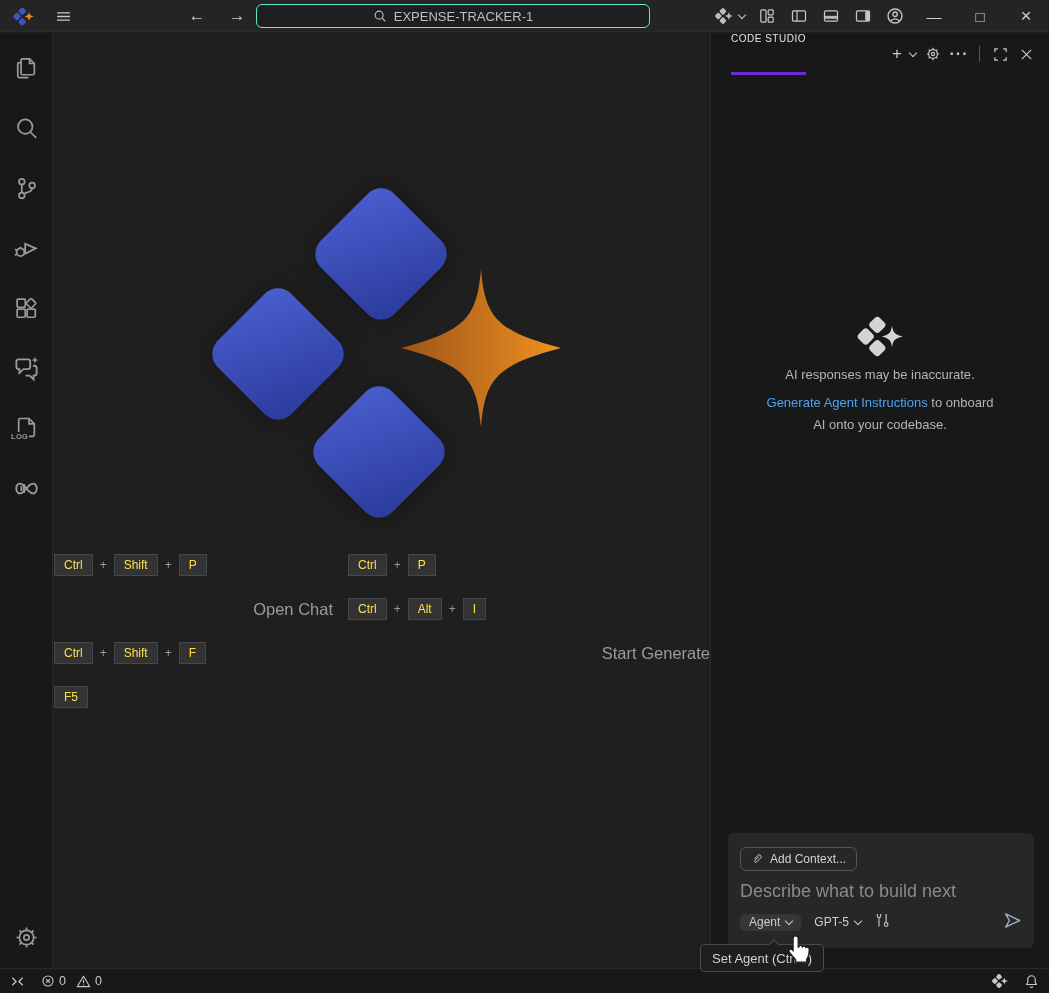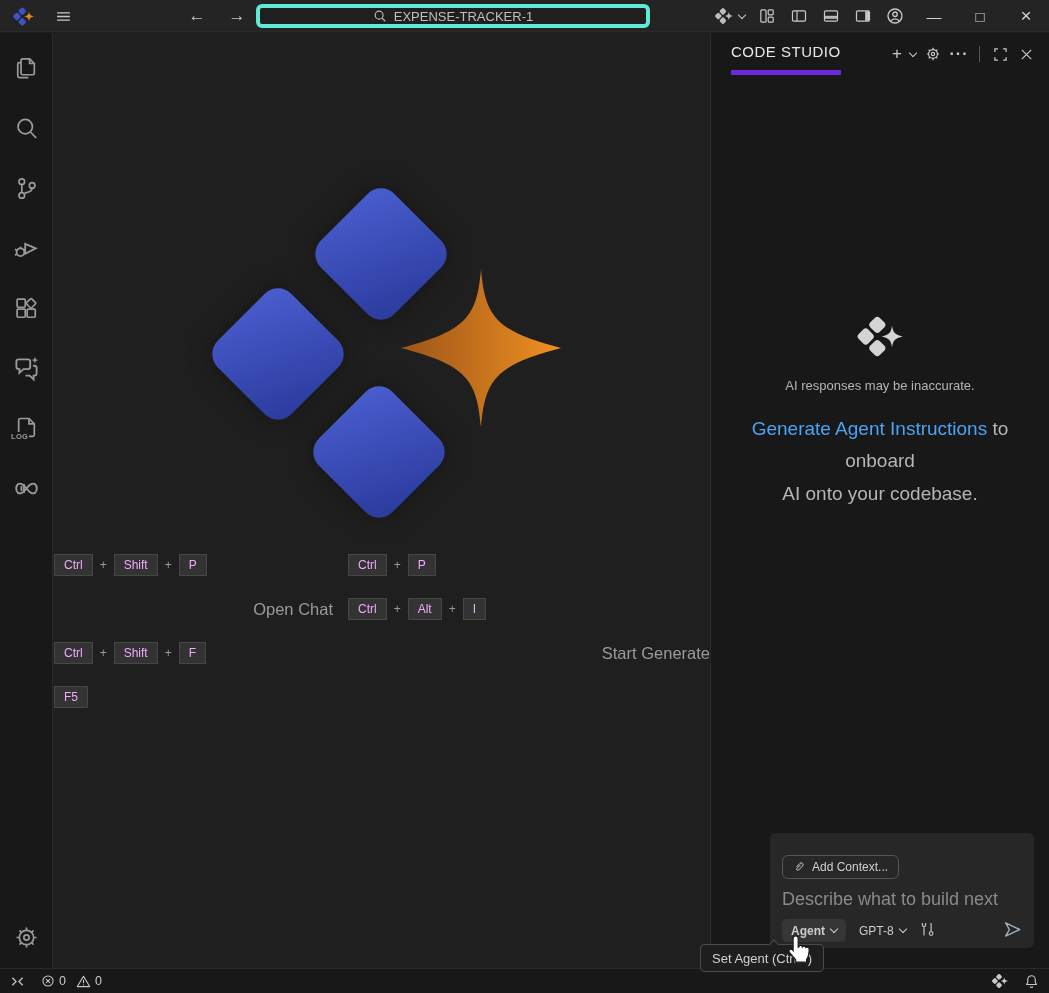--- a/index.html
+++ b/index.html
@@ -16,21 +16,21 @@
   
   .titlebar { position:absolute; left:0; top:0; right:0; height:32px; background:#242424;
               border-bottom:1px solid #2b2b2b; z-index:5; }
   .tb-left { position:absolute; left:12px; top:0; height:32px; display:flex; align-items:center; gap:20px; }
   .tb-btn { height:32px; display:flex; align-items:center; justify-content:center; color:#c8c8c8;
             background:none; border:none; cursor:pointer; }
   .nav-arrows { position:absolute; left:186px; top:0; height:32px; display:flex; align-items:center; gap:18px;
                 font-size:17px; color:#c2c2c2; }
   .nav-arrows .tb-btn { font-size:17px; width:22px; }
   .searchbox { position:absolute; left:256px; top:4px; width:394px; height:24px;
-               background:#1f1f1f; border:4px solid #5eead4; border-radius:6px;
+               background:#1f1f1f; border:1px solid #5eead4; border-radius:6px;
                display:flex; align-items:center; justify-content:center; gap:7px;
                font-size:13px; color:#bfbfbf; cursor:pointer; }
   .tb-right { position:absolute; right:0; top:0; height:32px; display:flex; align-items:center; }
   .tb-icon { width:32px; }
   .chev { width:6px; height:6px; border-right:1.4px solid currentColor; border-bottom:1.4px solid currentColor;
           transform:rotate(45deg); margin-top:-3px; display:inline-block; }
   .win-btn { width:46px; font-size:15px; color:#cfcfcf; }
   .win-btn.close { font-size:19px; }
 
   
@@ -49,53 +49,53 @@
   .diamond { position:absolute; width:104px; height:104px; border-radius:19px; transform:rotate(45deg);
              background:linear-gradient(115deg,#4a5ecf 0%,#2a3a9c 100%);
              box-shadow:0 0 24px rgba(0,0,0,0.35); }
   .wm-star { position:absolute; left:345px; top:234px; }
   .shortcuts { position:absolute; left:0; top:510px; width:100%;
                display:grid; grid-template-columns:279px 1fr; column-gap:15px; }
   .sc-label { height:44px; display:flex; align-items:center; justify-content:flex-end;
               color:#9a9a9a; font-size:16.5px; }
   .sc-keys { height:44px; display:flex; align-items:center; gap:6px; }
   kbd { background:#333333; border:1px solid #474747; border-radius:0; padding:3px 9px;
-        font-size:12px; color:#f0abfc; font-family:"Liberation Sans",sans-serif; }
+        font-size:12px; color:#fde047; font-family:"Liberation Sans",sans-serif; }
   .sep { color:#9a9a9a; font-size:12px; margin:0 1px; }
 
   
   .panel { position:absolute; right:0; top:33px; bottom:25px; width:339px; background:#181818;
            border-left:1px solid #2b2b2b; }
   .panel-header { height:42px; display:flex; align-items:center; padding:0 10px 0 20px; }
-  .panel-tab { height:100%; display:flex; align-items:center; font-size:15px; letter-spacing:0.5px;
-               color:#e6e6e6; border-bottom:5px solid #6d28d9; cursor:pointer; }
+  .panel-tab { height:100%; display:flex; font-size:10px; letter-spacing:0.5px;
+               color:#e6e6e6; border-bottom:3px solid #6d28d9; cursor:pointer; }
   .ph-icons { margin-left:auto; display:flex; align-items:center; color:#c8c8c8; }
   .ph-btn { width:26px; height:26px; display:flex; align-items:center; justify-content:center;
             background:none; border:none; color:#c8c8c8; cursor:pointer; border-radius:4px; }
   .ph-plus { font-size:17px; font-weight:400; width:18px; }
   .ph-ellipsis { font-size:16px; font-weight:bold; letter-spacing:1px; }
   .ph-sep { width:1px; height:16px; background:#555555; margin:0 7px; }
   .panel-center { position:absolute; top:281px; left:0; right:0; text-align:center; }
   .pc-title { font-size:27px; color:#dcdcdc; margin-top:19px; }
-  .pc-sub { font-size:13px; color:#b5b5b5; margin-top:15px; }
-  .pc-lines { font-size:19px; color:#b5b5b5; margin-top:20px; line-height:1.7; padding:0 30px; }
+  .pc-sub { font-size:13px; color:#b5b5b5; margin-top:4px; }
+  .pc-lines { font-size:13px; color:#b5b5b5; margin-top:10px; line-height:1.7; padding:0 30px; }
   .link { color:#4ba3f5; cursor:pointer; }
 
   
   .chatbox { position:absolute; left:17px; right:15px; bottom:20px; height:115px; background:#272727;
-             border-radius:6px; padding:22px 12px;margin-left:42px; }
+             border-radius:6px; padding:14px 12px; }
   .chip { display:inline-flex; align-items:center; gap:6px; height:24px; padding:0 10px;
           border:1px solid #555555; border-radius:6px; font-size:12px; color:#d0d0d0;
           background:none; cursor:pointer; }
   .chat-input { display:block; width:100%; margin-top:10px; background:transparent; border:none; outline:none;
                 font-size:18px; color:#cccccc; font-family:"Liberation Sans",sans-serif; }
   .chat-input::placeholder { color:#8a8a8a; }
   .chat-row { display:flex; align-items:center; gap:13px; margin-top:9px; }
-  .agent-pill { display:inline-flex; align-items:center; gap:6px; height:23px; padding:0 9px;
-                background:#363636; border:none; border-radius:5px; font-size:12px; color:#cccccc; cursor:pointer;font-weight:bold; }
+  .agent-pill { display:inline-flex; align-items:center; gap:6px; height:17px; padding:0 9px;
+                background:#363636; border:none; border-radius:5px; font-size:12px; color:#cccccc; cursor:pointer; }
   .model { display:inline-flex; align-items:center; gap:6px; font-size:12px; color:#cccccc;
            background:none; border:none; cursor:pointer; }
   .tools-btn { background:none; border:none; color:#b8b8b8; cursor:pointer; }
   .send-btn { margin-left:auto; background:none; border:none; color:#9fb0c4; cursor:pointer; }
 
   
   .tooltip { position:absolute; left:700px; top:944px; height:28px; display:flex; align-items:center;
              padding:0 11px; background:#1e1e1e; border:1px solid #4a4a4a; border-radius:4px;
              font-size:13px; color:#d2d2d2; z-index:20; white-space:nowrap; }
   .tooltip-notch { position:absolute; left:69px; top:-4.5px; width:8px; height:8px; background:#1e1e1e;
@@ -413,21 +413,21 @@
       </span>
       <span>Add Context...</span>
     </button>
     <input class="chat-input" type="text" placeholder="Describe what to build next" style="">
     <div class="chat-row">
       <button class="agent-pill">
         <span>Agent</span>
         <i class="chev"></i>
       </button>
       <button class="model">
-        <span>GPT-8</span>
+        <span>GPT-5</span>
         <i class="chev"></i>
       </button>
       <button class="tools-btn">
         <span class="icon">
           <svg width="17" height="17" viewBox="0 0 16 16" fill="none" stroke="currentColor" stroke-width="1.2">
               <path d="M3.2 1.8 V3.8 a1.5 1.5 0 0 0 3 0 V1.8 M4.7 5.4 V13.6"></path>
               <path d="M11.4 1.8 V9.6"></path>
               <circle cx="11.4" cy="11.8" r="1.7"></circle>
             </svg>
         </span>

